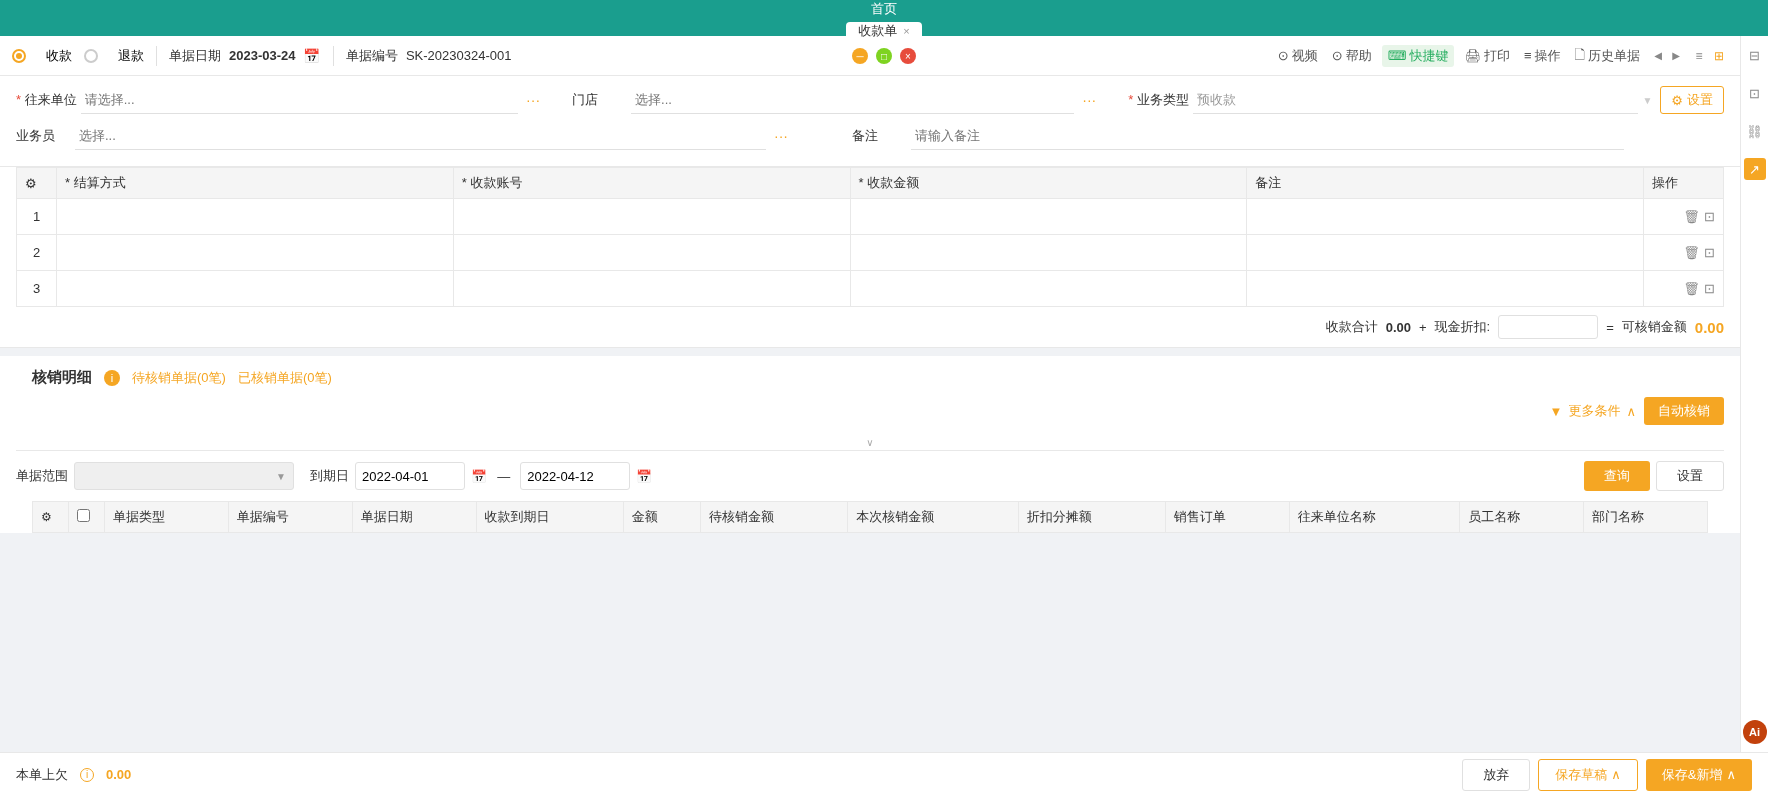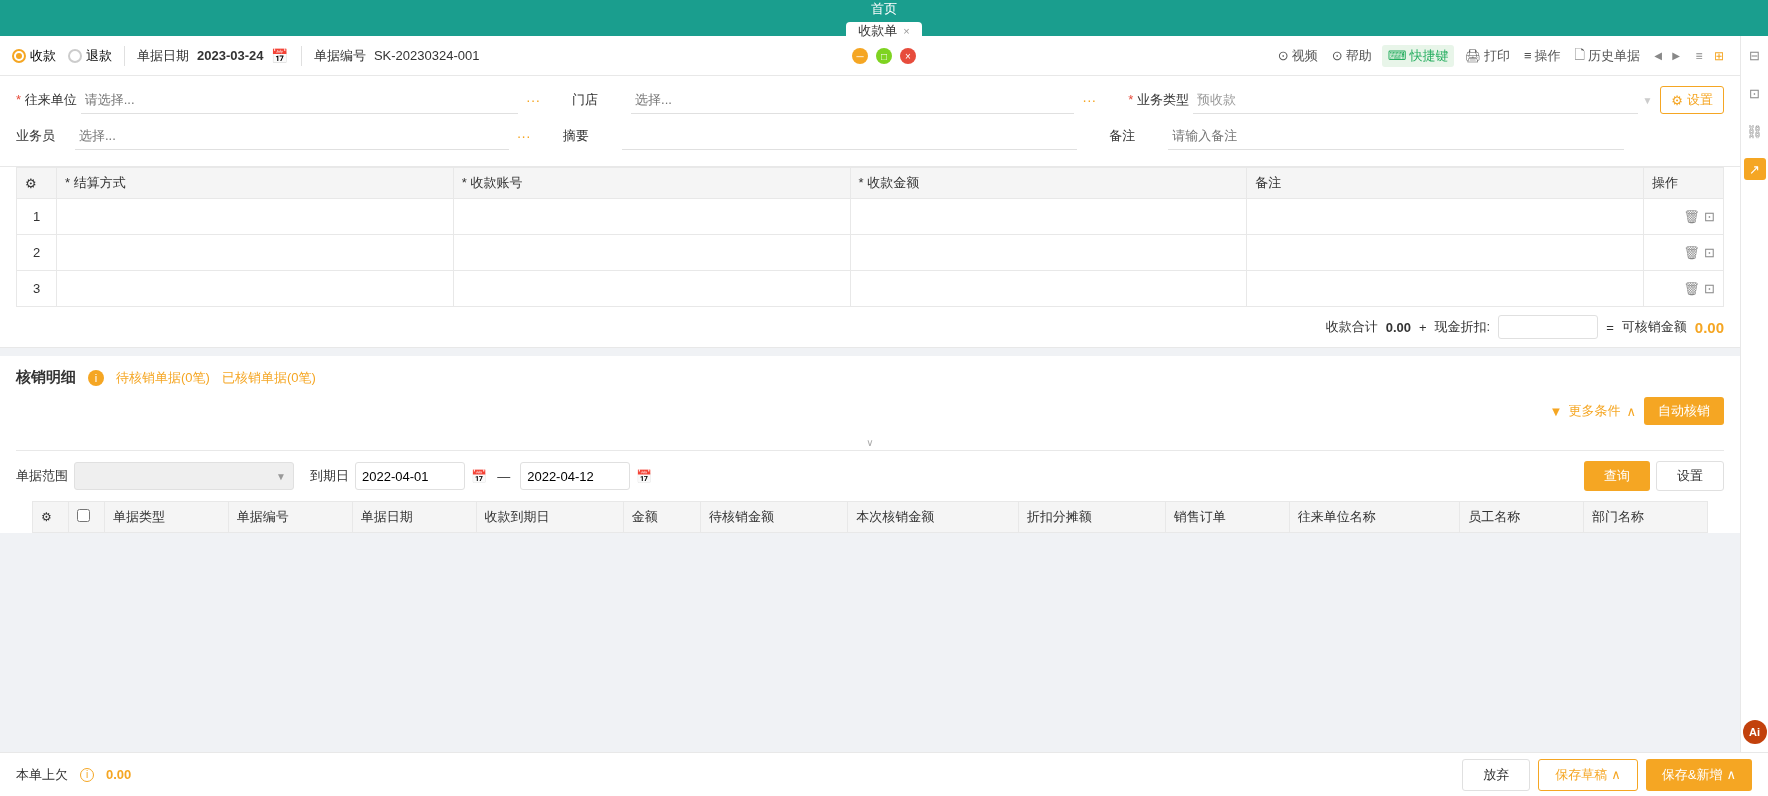--- a/index.html
+++ b/index.html
@@ -46,21 +46,21 @@
     .toolbar {
       display: flex;
       align-items: center;
       background: #fff;
       height: 40px;
       padding: 0 12px;
       border-bottom: 1px solid #e8e8e8;
       gap: 8px;
     }
     .radio-group { display: flex; gap: 12px; align-items: center; }
-    .radio-item { display: flex; align-items: center; gap: 4px; cursor: pointer; }
+    .radio-item { display: flex; align-items: center; gap: 20px; cursor: pointer; }
     .radio-dot { width: 14px; height: 14px; border-radius: 50%; border: 2px solid #ccc; display: flex; align-items: center; justify-content: center; }
     .radio-dot.active { border-color: #f5a623; }
     .radio-dot.active::after { content: ''; width: 6px; height: 6px; border-radius: 50%; background: #f5a623; }
     .toolbar-sep { width: 1px; height: 20px; background: #e0e0e0; margin: 0 4px; }
     .date-label { color: #333; font-size: 13px; }
     .date-value { color: #333; font-weight: bold; }
     .cal-icon { color: #f5a623; cursor: pointer; font-size: 14px; }
     .bill-no-label { color: #333; font-size: 13px; }
     .bill-no-value { color: #333; font-size: 13px; }
     .toolbar-right { margin-left: auto; display: flex; align-items: center; gap: 6px; }
@@ -198,20 +198,21 @@
     .writeoff-header {
       display: flex;
       align-items: center;
       gap: 12px;
       margin-bottom: 10px;
     }
     .writeoff-title {
       font-size: 15px;
       font-weight: bold;
       color: #333;
+      margin-left: 16px;
     }
     .info-icon {
       width: 16px; height: 16px; border-radius: 50%; background: #f5a623;
       color: #fff; font-size: 11px; display: inline-flex; align-items: center; justify-content: center;
       cursor: pointer; font-style: normal;
     }
     .tab-link {
       color: #f5a623;
       cursor: pointer;
       font-size: 13px;
@@ -515,24 +516,20 @@
         <span>设置</span>
       </div>
     </div>
     <div class="form-row">
       <div class="form-field" style="flex:2">
         <span class="field-label">业务员</span>
         <input class="field-input" type="text" placeholder="选择..." style="">
         <span class="field-dots">···</span>
       </div>
       <div style="width:32px"></div>
-      <div class="form-field" style="flex:2">
-        <span class="field-label">摘要</span>
-        <input class="field-input" type="text" style="">
-      </div>
       <div style="width:32px"></div>
       <div class="form-field" style="flex:2">
         <span class="field-label">备注</span>
         <input class="field-input" type="text" placeholder="请输入备注" style="">
       </div>
       <div style="width: 100px"></div>
     </div>
   </div>
 
   <div class="table-section">

